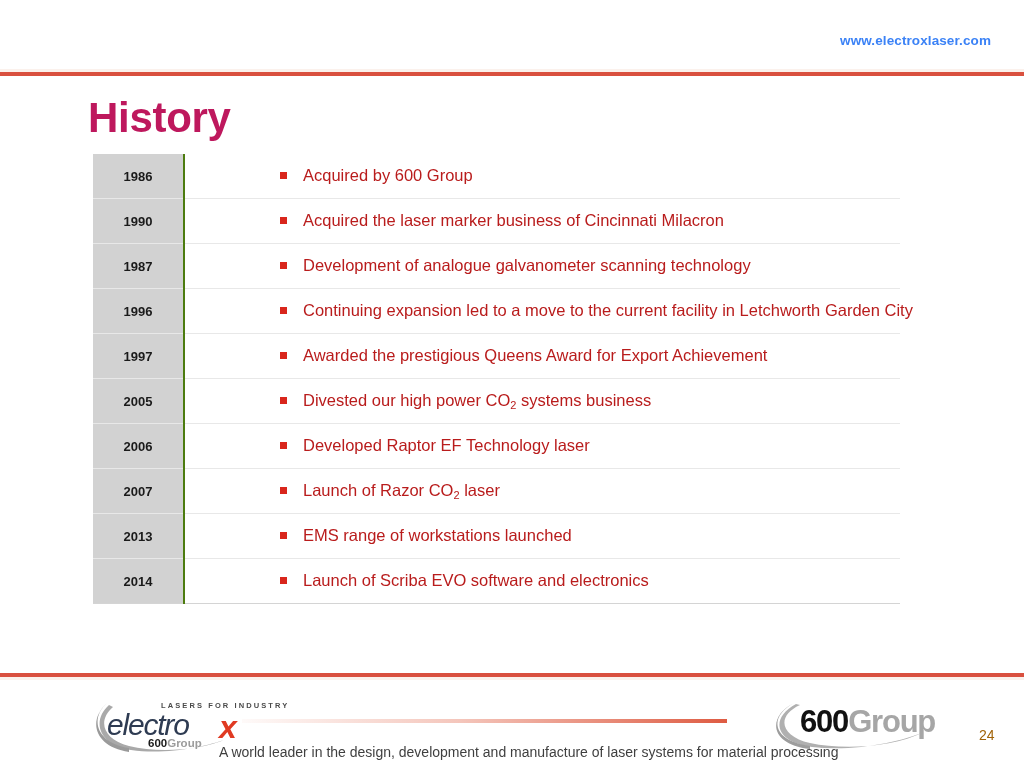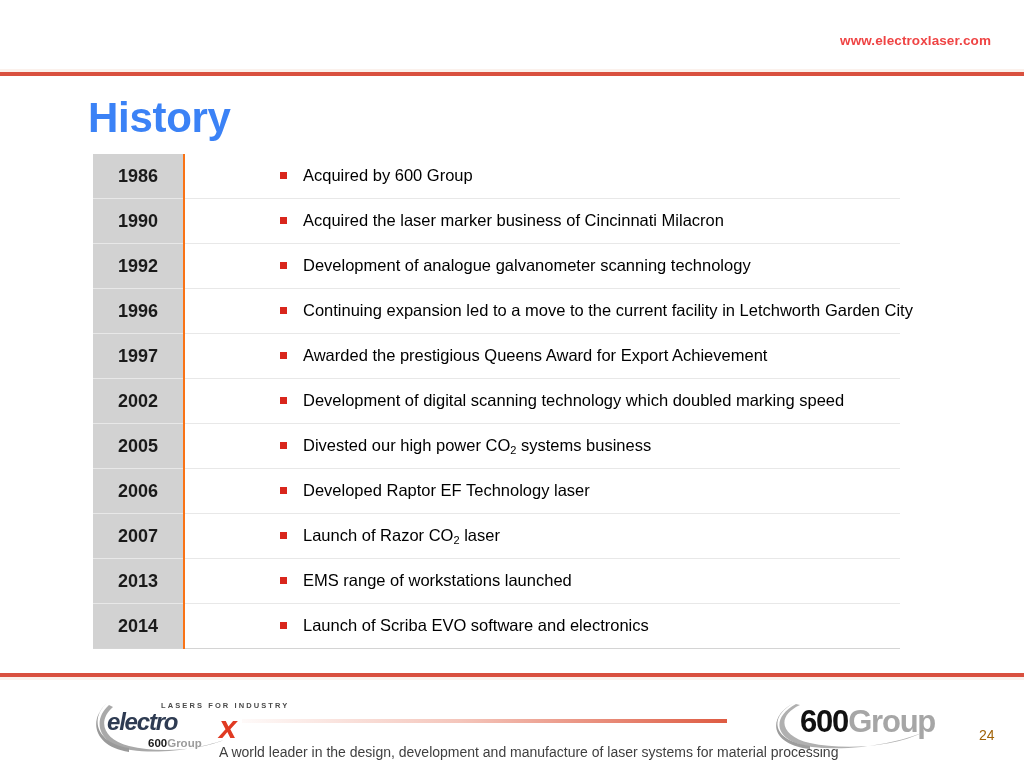--- a/index.html
+++ b/index.html
@@ -19,21 +19,21 @@
     overflow: hidden;
   }
 
   
   .header-url {
     position: absolute;
     top: 33px;
     right: 33px;
     font-size: 13.5px;
     font-weight: bold;
-    color: #ef4444;
+    color: #3b82f6;
     letter-spacing: 0.1px;
   }
   .rule-top {
     position: absolute;
     left: 0;
     top: 72px;
     width: 1024px;
     height: 4px;
     background: #d9503f;
   }
@@ -46,21 +46,21 @@
     background: #fbf1ec;
   }
 
   
   .slide-title {
     position: absolute;
     left: 88px;
     top: 94px;
     font-size: 42px;
     font-weight: bold;
-    color: #3b82f6;
+    color: #be185d;
     letter-spacing: -0.3px;
   }
 
   
   .history-table {
     position: absolute;
     left: 93px;
     top: 154px;
     width: 807px;
     border-collapse: collapse;
@@ -70,26 +70,26 @@
     border-bottom: 1px solid #e8e8e8;
   }
   .history-table tr:last-child {
     border-bottom: 1px solid #d4d4d4;
   }
   .cell-year {
     width: 90px;
     background: #d2d2d2;
     text-align: center;
     vertical-align: middle;
-    font-size: 18px;
+    font-size: 13px;
     font-weight: bold;
     color: #1a1a1a;
     padding: 0;
     height: 44px;
-    border-right: 2px solid #f97316;
+    border-right: 2px solid #4d7c0f;
   }
   .cell-event {
     vertical-align: middle;
     padding: 0 6px 0 0;
     height: 44px;
   }
   .event-inner {
     display: flex;
     align-items: center;
     gap: 0;
@@ -98,21 +98,21 @@
     display: inline-block;
     width: 7px;
     height: 7px;
     background: #d9261c;
     margin-left: 95px;
     margin-right: 16px;
     flex: 0 0 auto;
   }
   .event-text {
     font-size: 16.5px;
-    color: #000000;
+    color: #b91c1c;
     line-height: 1.2;
     white-space: nowrap;
   }
   .event-text sub {
     font-size: 11px;
     vertical-align: baseline;
     position: relative;
     top: 3px;
   }
 
@@ -150,22 +150,22 @@
     font-weight: bold;
     color: #4a4a4a;
     letter-spacing: 2.1px;
     white-space: nowrap;
     padding-left: 14px;
   }
   .electrox-word {
     position: absolute;
     left: 12px;
     top: 11px;
-    font-size: 24px;
-    font-weight: bold;
+    font-size: 30px;
+    font-weight: normal;
     font-style: italic;
     color: #2e3b52;
     letter-spacing: -1.2px;
     text-align: right;
   }
   .electrox-x {
     position: absolute;
     left: 124px;
     top: 12px;
     font-size: 32px;
@@ -261,21 +261,21 @@
         <tr>
           <td class="cell-year">1990</td>
           <td class="cell-event">
             <div class="event-inner">
               <span class="bullet"></span>
               <span class="event-text">Acquired the laser marker business of Cincinnati Milacron</span>
             </div>
           </td>
         </tr>
         <tr>
-          <td class="cell-year">1992</td>
+          <td class="cell-year">1987</td>
           <td class="cell-event">
             <div class="event-inner">
               <span class="bullet"></span>
               <span class="event-text">Development of analogue galvanometer scanning technology</span>
             </div>
           </td>
         </tr>
         <tr>
           <td class="cell-year">1996</td>
           <td class="cell-event">
@@ -284,29 +284,20 @@
               <span class="event-text">Continuing expansion led to a move to the current facility in Letchworth Garden City</span>
             </div>
           </td>
         </tr>
         <tr>
           <td class="cell-year">1997</td>
           <td class="cell-event">
             <div class="event-inner">
               <span class="bullet"></span>
               <span class="event-text">Awarded the prestigious Queens Award for Export Achievement</span>
-            </div>
-          </td>
-        </tr>
-        <tr>
-          <td class="cell-year">2002</td>
-          <td class="cell-event">
-            <div class="event-inner">
-              <span class="bullet"></span>
-              <span class="event-text">Development of digital scanning technology which doubled marking speed</span>
             </div>
           </td>
         </tr>
         <tr>
           <td class="cell-year">2005</td>
           <td class="cell-event">
             <div class="event-inner">
               <span class="bullet"></span>
               <span class="event-text">Divested our high power CO<sub>2</sub> systems business</span>
             </div>

